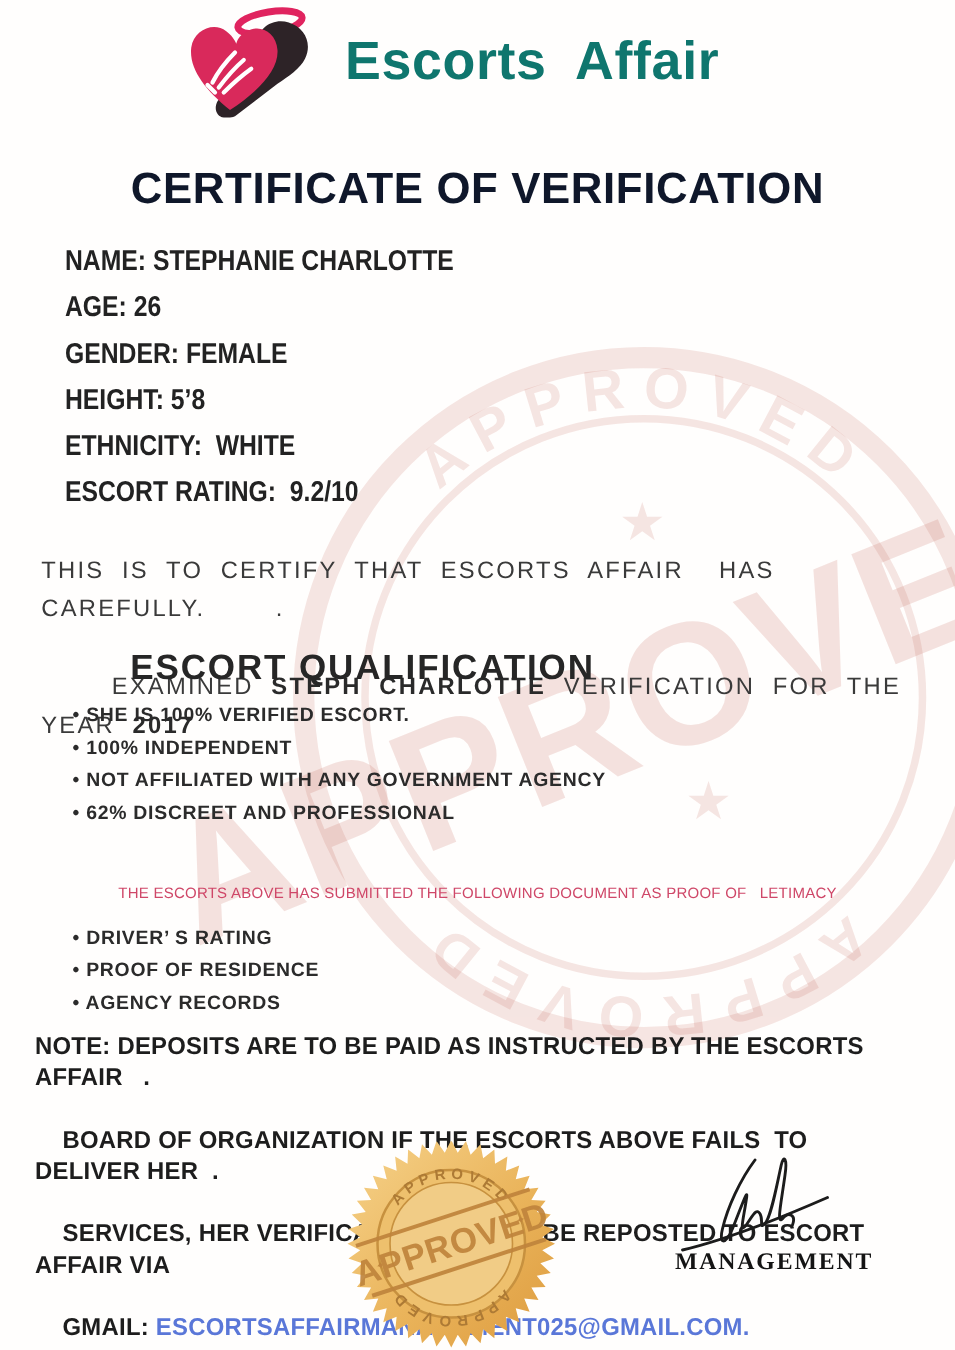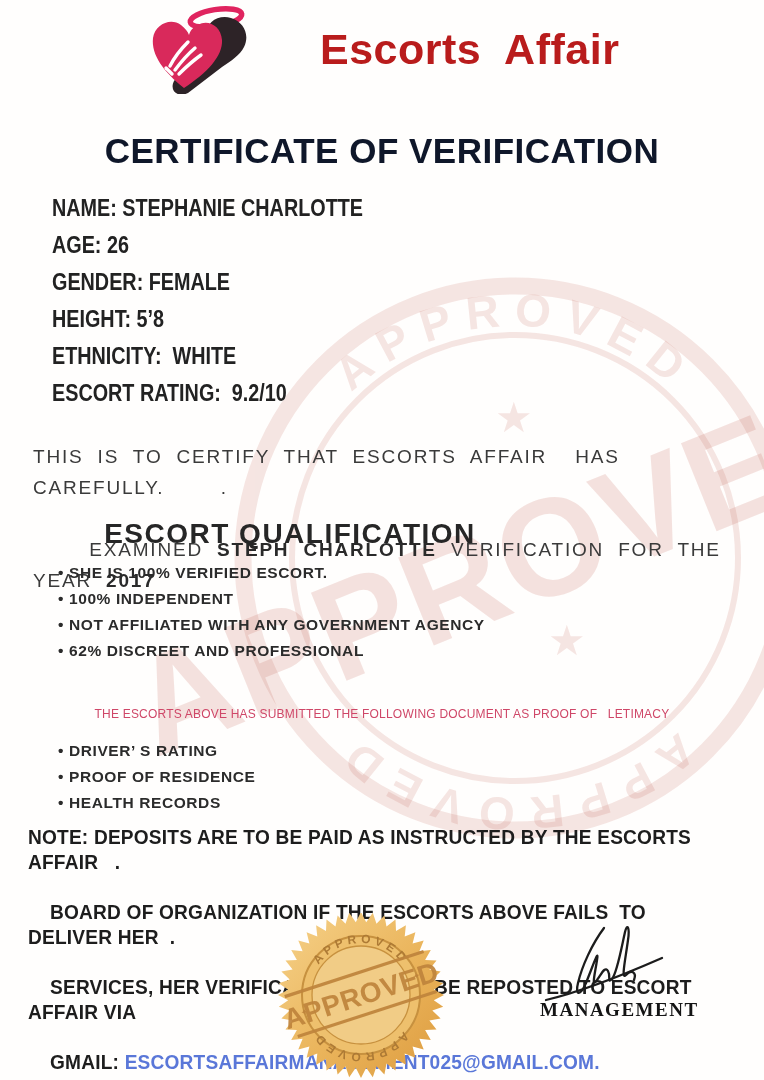--- a/index.html
+++ b/index.html
@@ -16,22 +16,22 @@
   .watermark {
     position: absolute; inset: 0;
     pointer-events: none;
   }
   
   .logo {
     position: absolute; left: 148px; top: 4px;
     display: flex; align-items: center; gap: 20px;
   }
   .brand-text {
-    font-size: 43px; font-weight: 800; color: #b91c1c;
-    letter-spacing: 0.5px; word-spacing: 12px; margin-left: 44px;
+    font-size: 43px; font-weight: 800; color: #0f766e;
+    letter-spacing: 0.5px; word-spacing: 12px;
   }
   
   .cert-title {
     position: absolute; top: 131px; left: 0; width: 100%;
     text-align: center;
     font-size: 35px; font-weight: 800; color: #0f172a;
     letter-spacing: 0.5px;
   }
   
   .details {
@@ -162,21 +162,21 @@
     <li>100% INDEPENDENT</li>
     <li>NOT AFFILIATED WITH ANY GOVERNMENT AGENCY</li>
     <li>62% DISCREET AND PROFESSIONAL</li>
   </ul>
 
   <p class="submitted">THE ESCORTS ABOVE HAS SUBMITTED THE FOLLOWING DOCUMENT AS PROOF OF   LETIMACY</p>
 
   <ul class="bullets doc-list">
     <li>DRIVER’ S RATING</li>
     <li>PROOF OF RESIDENCE</li>
-    <li>HEALTH RECORDS</li>
+    <li>AGENCY RECORDS</li>
   </ul>
 
   <p class="note"><span>NOTE: DEPOSITS ARE TO BE PAID AS INSTRUCTED BY THE ESCORTS AFFAIR   .</span><br>
     <span>BOARD OF ORGANIZATION IF THE ESCORTS ABOVE FAILS  TO  DELIVER HER  .</span><br>
     <span>SERVICES, HER VERIFICATION SHOULD BE REPOSTED TO ESCORT AFFAIR VIA</span><br>
     <span>GMAIL: </span><span class="email">ESCORTSAFFAIRMANAGEMENT025@GMAIL.COM.</span>
   </p>
 
   <svg class="seal" width="170" height="167" viewBox="0 0 170 167">
     <defs>

